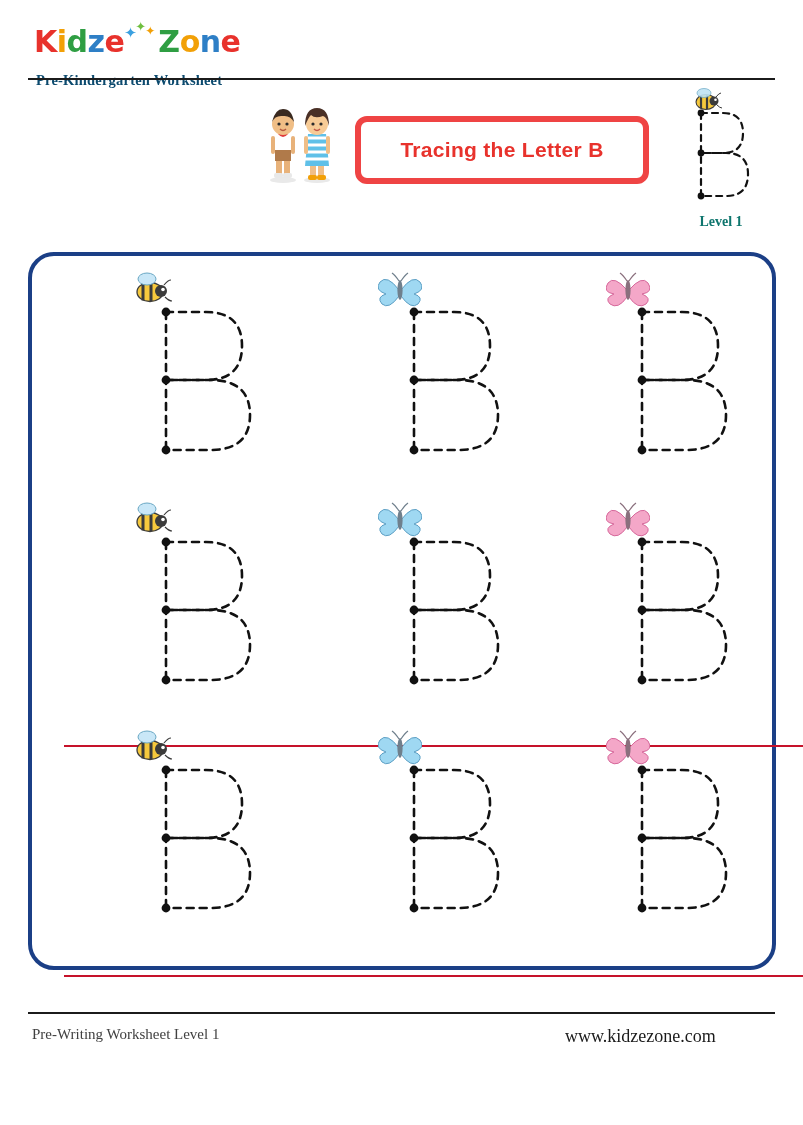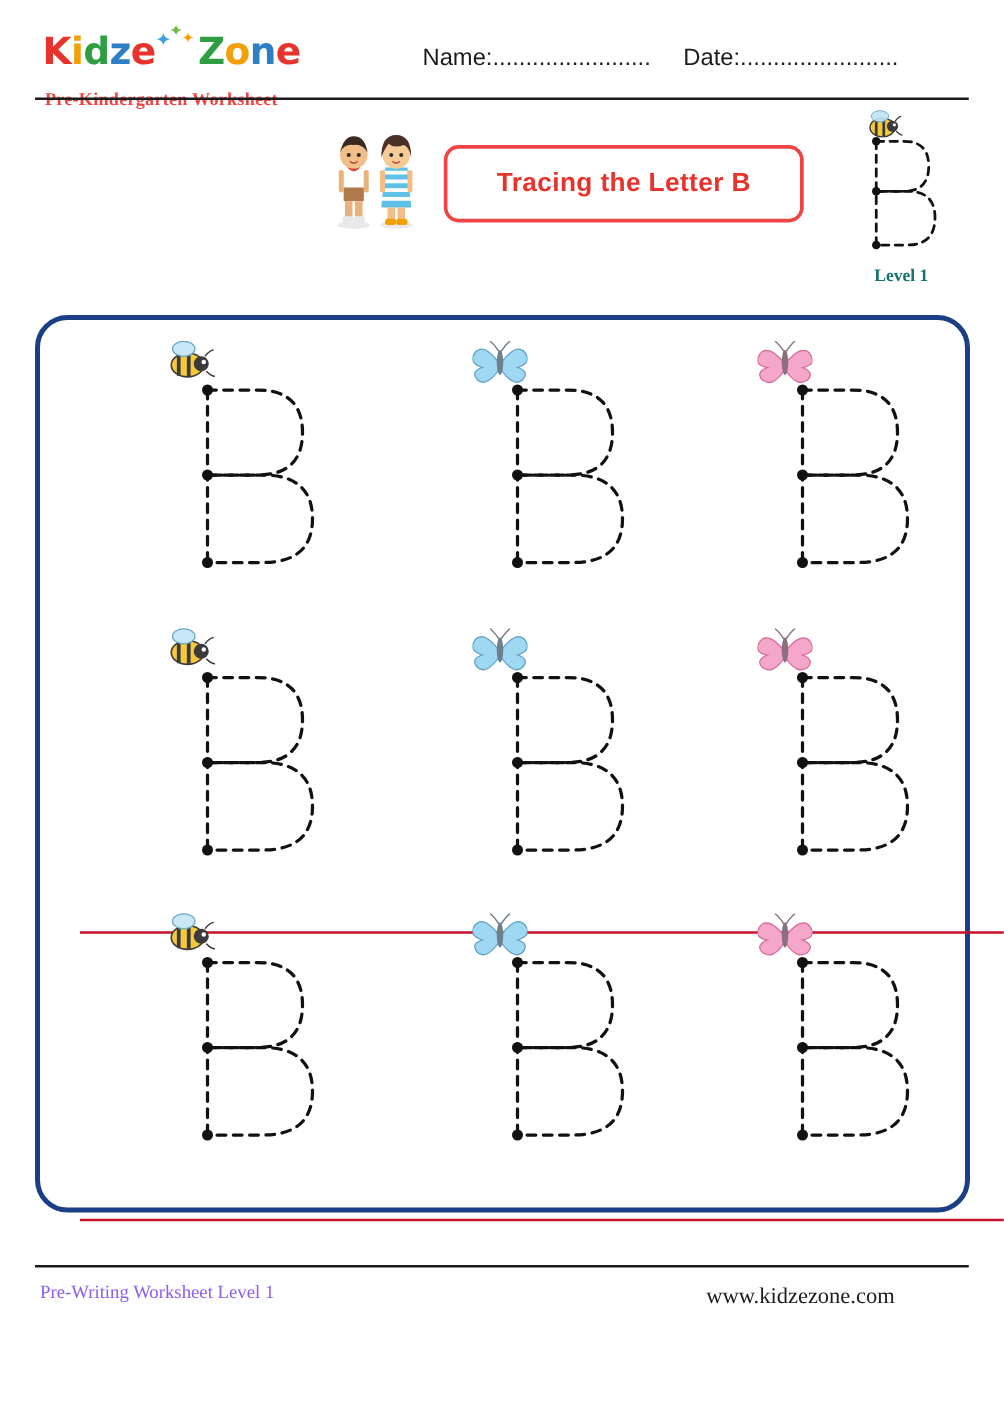--- a/index.html
+++ b/index.html
@@ -63,21 +63,21 @@
   .logo-stars .st.a { left: 0px;  top: -4px; color:#3aa0e0; }
   .logo-stars .st.b { left: 11px; top: -9px; color:#6fbf3f; font-size: 13px;}
   .logo-stars .st.c { left: 21px; top: -4px; color:#f2a007; font-size: 12px;}
 
   .subtitle {
     position: absolute;
     left: 8px;
     top: 50px;
     font-size: 14.5px;
     font-weight: bold;
-    color: #ef4444;
+    color: #0c4a6e;
     font-family: "Liberation Serif", serif;
     letter-spacing: 0.2px;
   }
   .name-date {
     position: absolute;
     left: 310px;
     top: 14px;
     font-size: 19px;
     color: #1b1b1b;
     font-family: "Liberation Sans", sans-serif;
@@ -100,21 +100,21 @@
     top: 104px;
     width: 88px;
     height: 82px;
   }
   .title-box {
     position: absolute;
     left: 355px;
     top: 116px;
     width: 282px;
     height: 56px;
-    border: 3px solid #ef4444;
+    border: 6px solid #ef4444;
     border-radius: 12px;
     background: #ffffff;
     display: flex;
     align-items: center;
     justify-content: center;
   }
   .title-text {
     font-family: "Liberation Sans", sans-serif;
     font-size: 21px;
     font-weight: bold;
@@ -177,21 +177,21 @@
     top: 1012px;
     width: 747px;
     height: 2px;
     background: #1b1b1b;
   }
   .footer-left {
     position: absolute;
     left: 32px;
     top: 1026px;
     font-size: 15px;
-    color: #8b5cf6;
+    color: #404040;
     font-family: "Liberation Serif", serif;
   }
   .footer-right {
     position: absolute;
     left: 565px;
     top: 1026px;
     font-size: 18px;
     color: #1b1b1b;
     font-family: "Liberation Serif", serif;
   }
@@ -199,23 +199,20 @@
 </head>
 <body>
 
 <div class="page">
 
   <div class="header">
     <div class="logo">
       <span class="k">K</span><span class="i">i</span><span class="d">d</span><span class="z1">z</span><span class="e1">e</span><span class="logo-stars"><span class="st a">✦</span><span class="st b">✦</span><span class="st c">✦</span></span><span class="z2">Z</span><span class="o">o</span><span class="n">n</span><span class="e2">e</span>
     </div>
     <div class="subtitle">Pre-Kindergarten Worksheet</div>
-    <div class="name-date">
-      <span>Name:........................</span><span class="gap"></span><span>Date:........................</span>
-    </div>
   </div>
   <div class="header-rule"></div>
 
   <div class="kids">
     <svg width="88" height="82" viewBox="0 0 88 82">
 
       <g>
         <ellipse cx="28" cy="76" rx="13" ry="3" fill="#e9e9e9"></ellipse>
         <path d="M20 30 L20 56 L36 56 L36 30 Z" fill="#e8b27a"></path>
         <path d="M19 30 q9 -6 18 0 l1 16 q-10 5 -20 0 Z" fill="#ffffff"></path>

